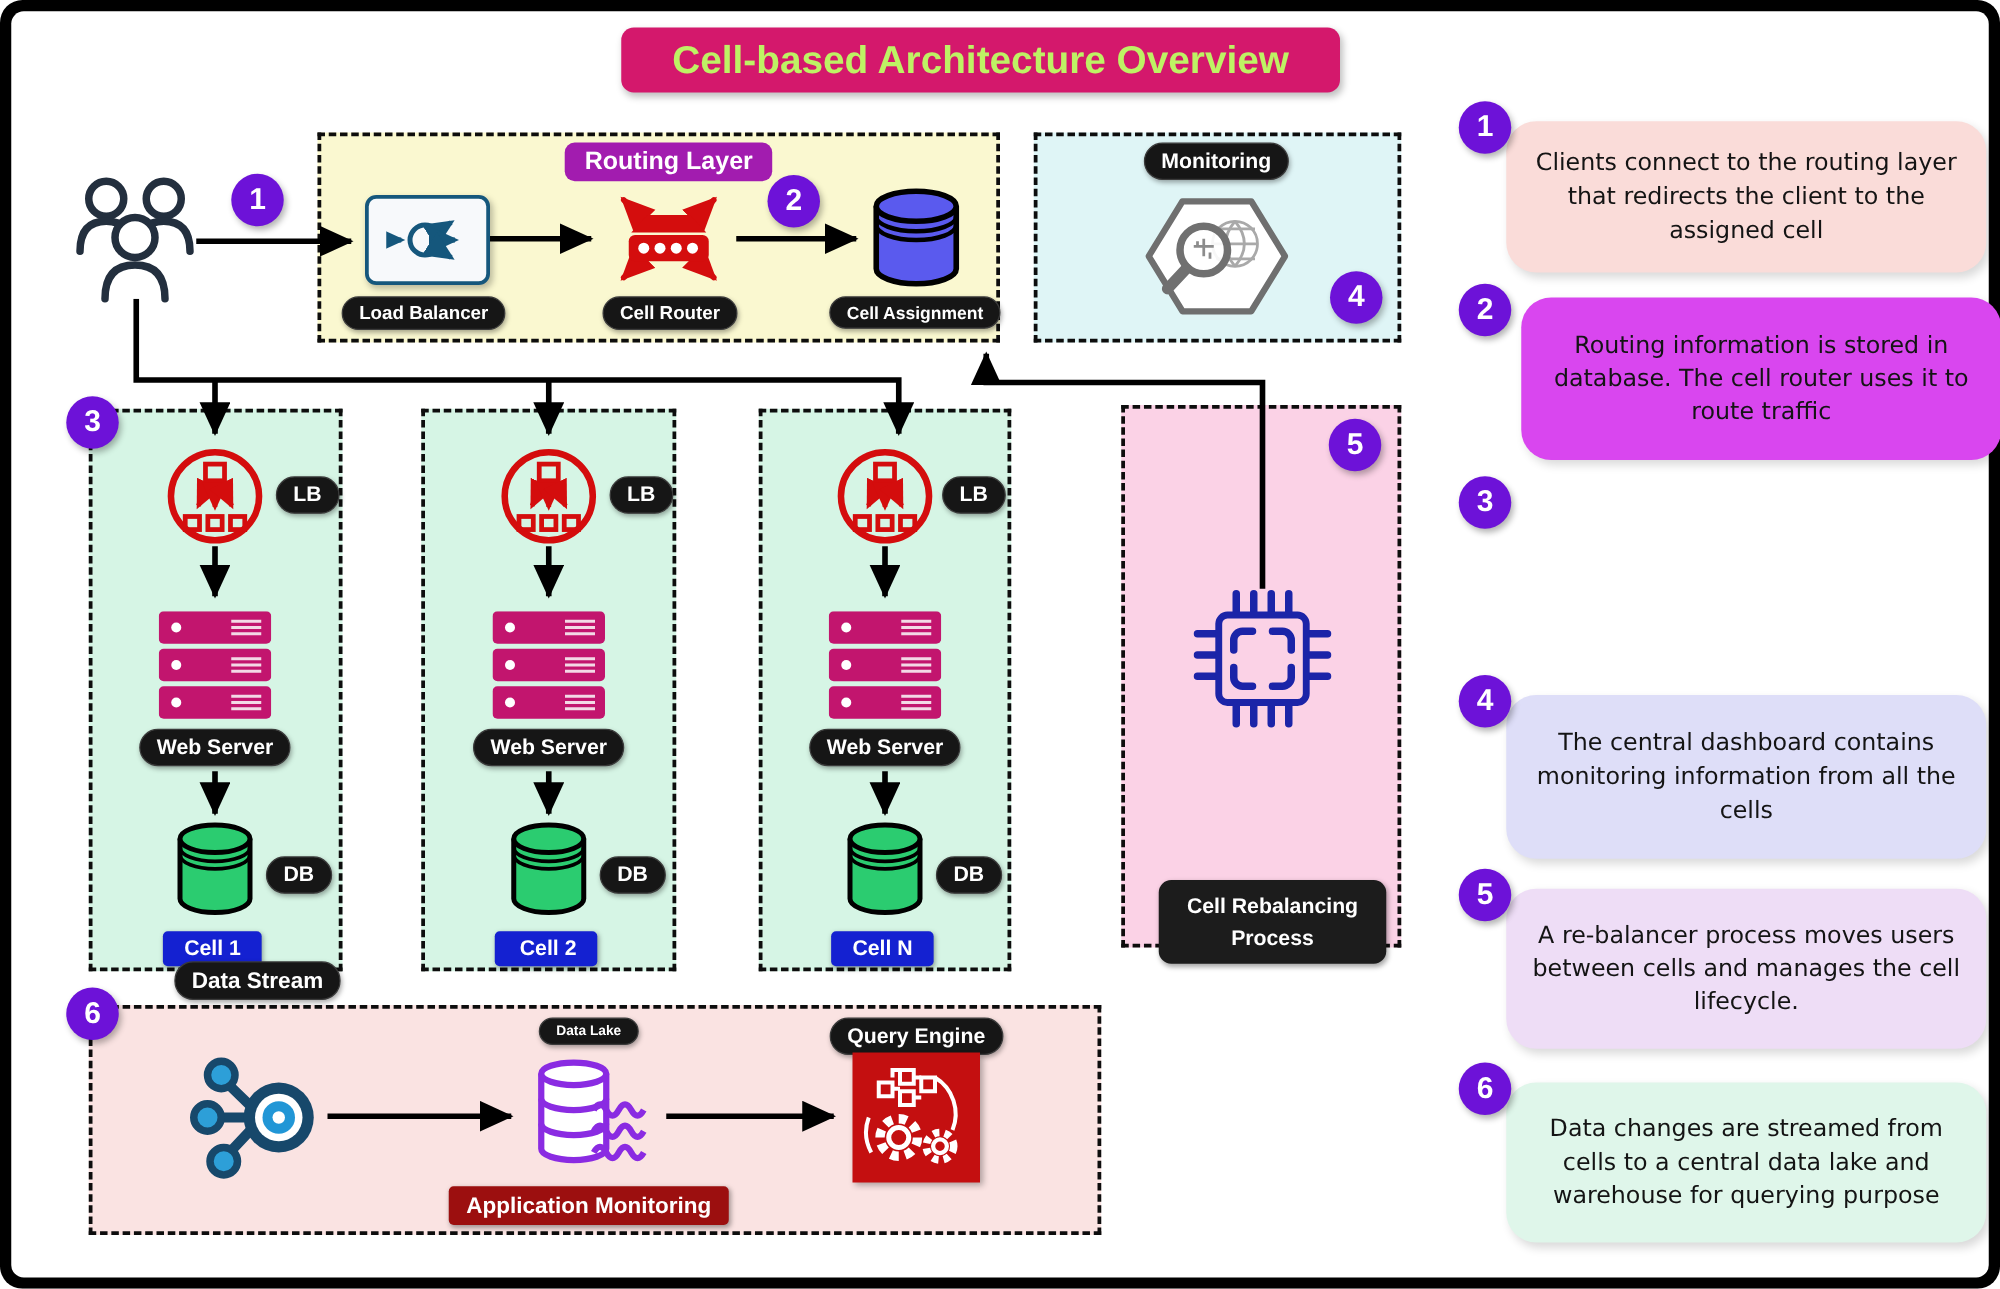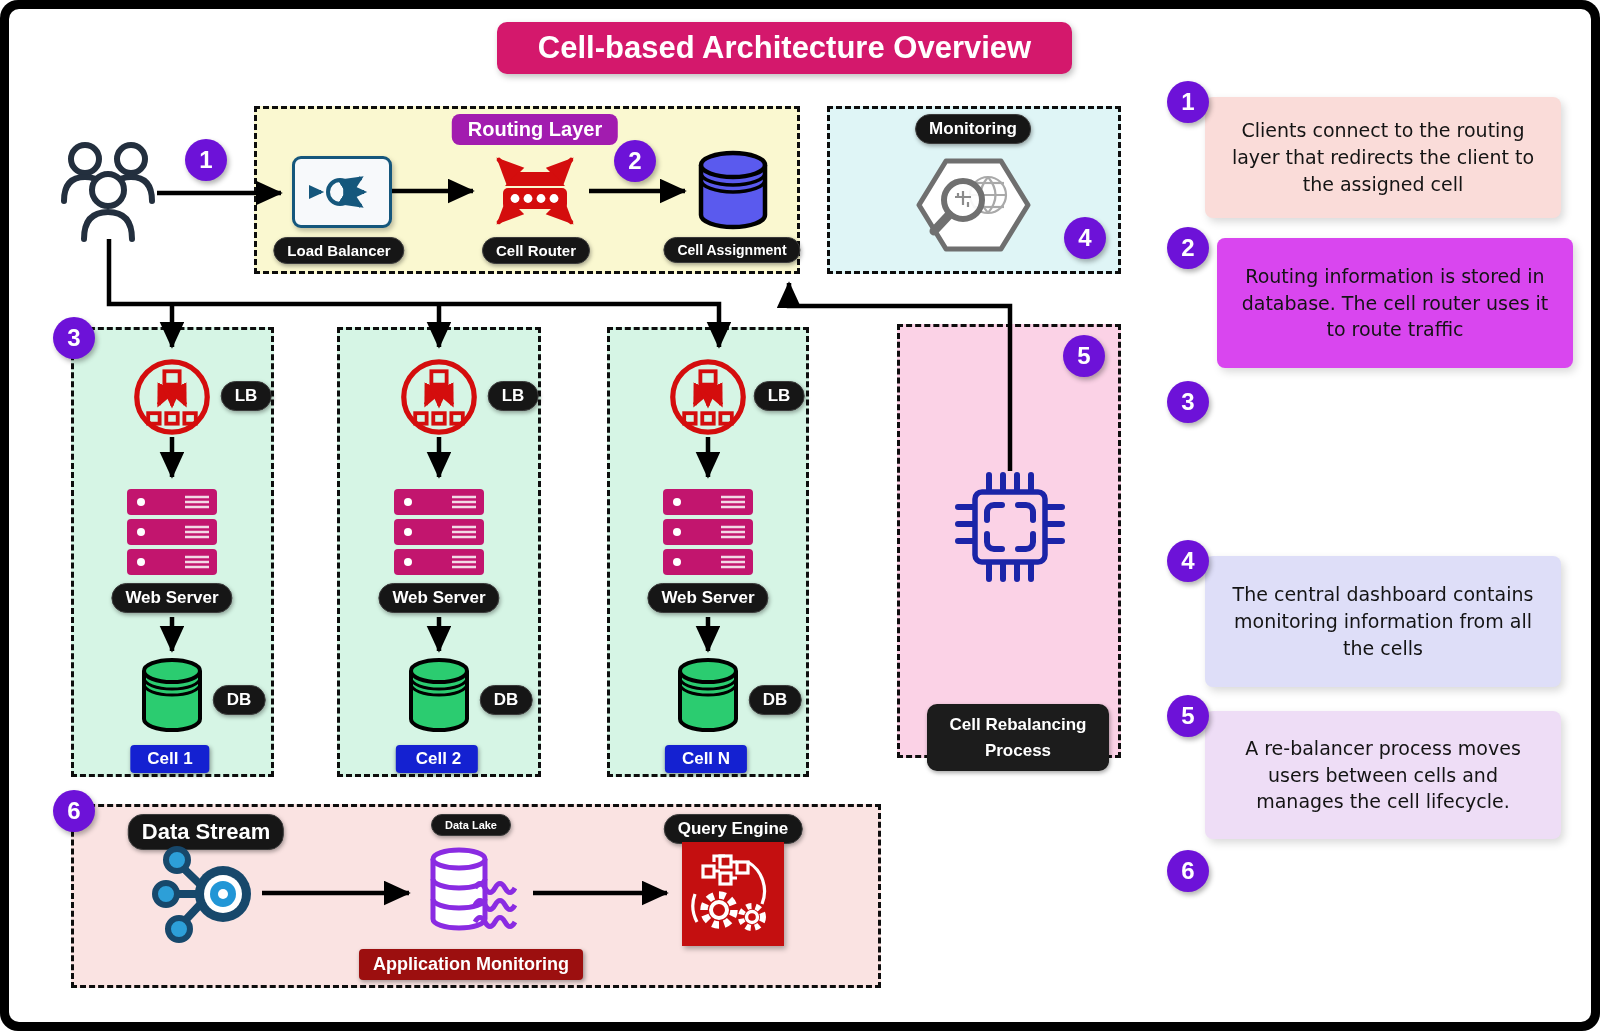--- a/index.html
+++ b/index.html
@@ -2,21 +2,21 @@
 <html><head>
 <meta charset="utf-8">
 <style>
   html,body{margin:0;padding:0;background:#ffffff;font-family:"Liberation Sans",sans-serif;}
   .frame{position:relative;width:1600px;height:1031px;background:#000;border-radius:18px;overflow:hidden;}
   .canvas{position:absolute;left:9px;top:9px;right:9px;bottom:9px;background:#fff;border-radius:10px;}
   
   .dbox{position:absolute;border:3px dashed #0d0d0d;z-index:1;}
   
   .title-banner{position:absolute;left:488px;top:13px;width:575px;height:52px;background:#d4186c;border-radius:10px;
-    display:flex;align-items:center;justify-content:center;color:#ffffff;font-size:31px;font-weight:bold;z-index:4;
+    display:flex;align-items:center;justify-content:center;color:#bef264;font-size:31px;font-weight:bold;z-index:4;
     box-shadow:2px 3px 6px rgba(0,0,0,.25);}
   
   .badge{position:absolute;width:42px;height:42px;border-radius:50%;background:#6d12d8;color:#fff;
     display:flex;align-items:center;justify-content:center;font-size:24px;font-weight:bold;z-index:7;
     box-shadow:2px 3px 5px rgba(0,0,0,.3);}
   
   .pill{position:absolute;background:#161616;color:#fff;border-radius:15px;padding:4px 13px;font-size:15px;
     font-weight:bold;white-space:nowrap;z-index:6;transform:translateX(-50%);box-shadow:1px 2px 4px rgba(0,0,0,.35);
     border:1px solid #3a3a3a;}
   .purple-label{position:absolute;background:#a21caf;color:#fff;border-radius:8px;padding:4px 16px;font-size:20px;
@@ -26,21 +26,21 @@
   .reb-label{position:absolute;left:918px;top:695px;width:166px;background:#1c1c1c;color:#fff;border-radius:10px;
     padding:8px 8px;font-size:17px;font-weight:bold;text-align:center;line-height:1.5;z-index:6;
     box-shadow:1px 2px 4px rgba(0,0,0,.35);}
   .caption-red{position:absolute;left:462px;top:940px;transform:translateX(-50%);background:#9c0f0f;color:#fff;
     border-radius:4px;padding:5px 14px;font-size:18px;font-weight:bold;white-space:nowrap;z-index:6;
     box-shadow:1px 2px 4px rgba(0,0,0,.35);}
   
   .lb-node{position:absolute;left:283px;top:147px;width:94px;height:66px;background:#f7f9fb;border:3px solid #15577c;
     border-radius:9px;display:flex;align-items:center;justify-content:center;z-index:6;box-shadow:2px 3px 5px rgba(0,0,0,.25);}
   
-  .note{position:absolute;left:1196px;width:356px;border-radius:8px;display:flex;align-items:center;
+  .note{position:absolute;left:1196px;width:384px;border-radius:24px;display:flex;align-items:center;
     justify-content:center;text-align:center;padding:4px 20px;box-sizing:border-box;z-index:3;
     box-shadow:3px 4px 8px rgba(0,0,0,.15);}
   .note p{margin:0;font-size:19px;line-height:1.42;color:#141414;font-family:"DejaVu Sans",sans-serif;}
   .icon{position:absolute;z-index:6;}
   svg{display:block;}
   .overlay{position:absolute;left:0;top:0;width:1582px;height:1013px;z-index:5;pointer-events:none;}
   .query-box{position:absolute;left:673px;top:833px;width:102px;height:104px;background:#c40f10;z-index:6;
     display:flex;align-items:center;justify-content:center;box-shadow:2px 3px 5px rgba(0,0,0,.3);}
 </style>
 </head>
@@ -322,21 +322,21 @@
         <path d="M68 38 h8 a7 7 0 0 1 7 7 v8"></path>
         <path d="M37 67 v8 a7 7 0 0 0 7 7 h8"></path>
         <path d="M83 67 v8 a7 7 0 0 1 -7 7 h-8"></path>
       </g>
     </svg>
   </div>
   <div class="reb-label">Cell Rebalancing Process</div>
 
   <div class="dbox" style="left:62px;top:795px;width:804px;height:178px;background:#fae3e2;"></div>
   <div class="badge" style="left:44px;top:781px;">6</div>
-  <div class="pill" style="left:197px;top:805px;font-size:22px;">Data Stream</div>
+  <div class="pill" style="left:197px;top:760px;font-size:18px;">Data Stream</div>
   <div class="pill" style="left:462px;top:805px;font-size:11px;">Data Lake</div>
   <div class="pill" style="left:724px;top:805px;font-size:17px;">Query Engine</div>
 
   <div class="icon" style="left:143px;top:834px;">
     <svg width="108" height="102" viewBox="0 0 108 102">
       <g stroke="#17486b" stroke-width="8" fill="none">
         <path d="M58 51 L25 19 M58 51 L16 51 M58 51 L27 84"></path>
       </g>
       <g fill="#2d9fd8" stroke="#17486b" stroke-width="6">
         <circle cx="25" cy="17" r="11"></circle>
@@ -398,16 +398,19 @@
   <div class="note" style="top: 547px; height: 131px; background: rgb(222, 222, 248);">
     <p>The central dashboard contains monitoring information from all the cells</p>
   </div>
   <div class="badge" style="left:1158px;top:531px;">4</div>
 
   <div class="note" style="top: 702px; height: 128px; background: rgb(238, 221, 246);">
     <p>A re-balancer process moves users between cells and manages the cell lifecycle.</p>
   </div>
   <div class="badge" style="left:1158px;top:686px;">5</div>
 
+  <div class="note" style="top: 857px; height: 128px; background: rgb(223, 246, 234);">
+    <p>Data changes are streamed from cells to a central data lake and warehouse for querying purpose</p>
+  </div>
   <div class="badge" style="left:1158px;top:841px;">6</div>
 
 </div>
 </div>
 
 </body></html>

